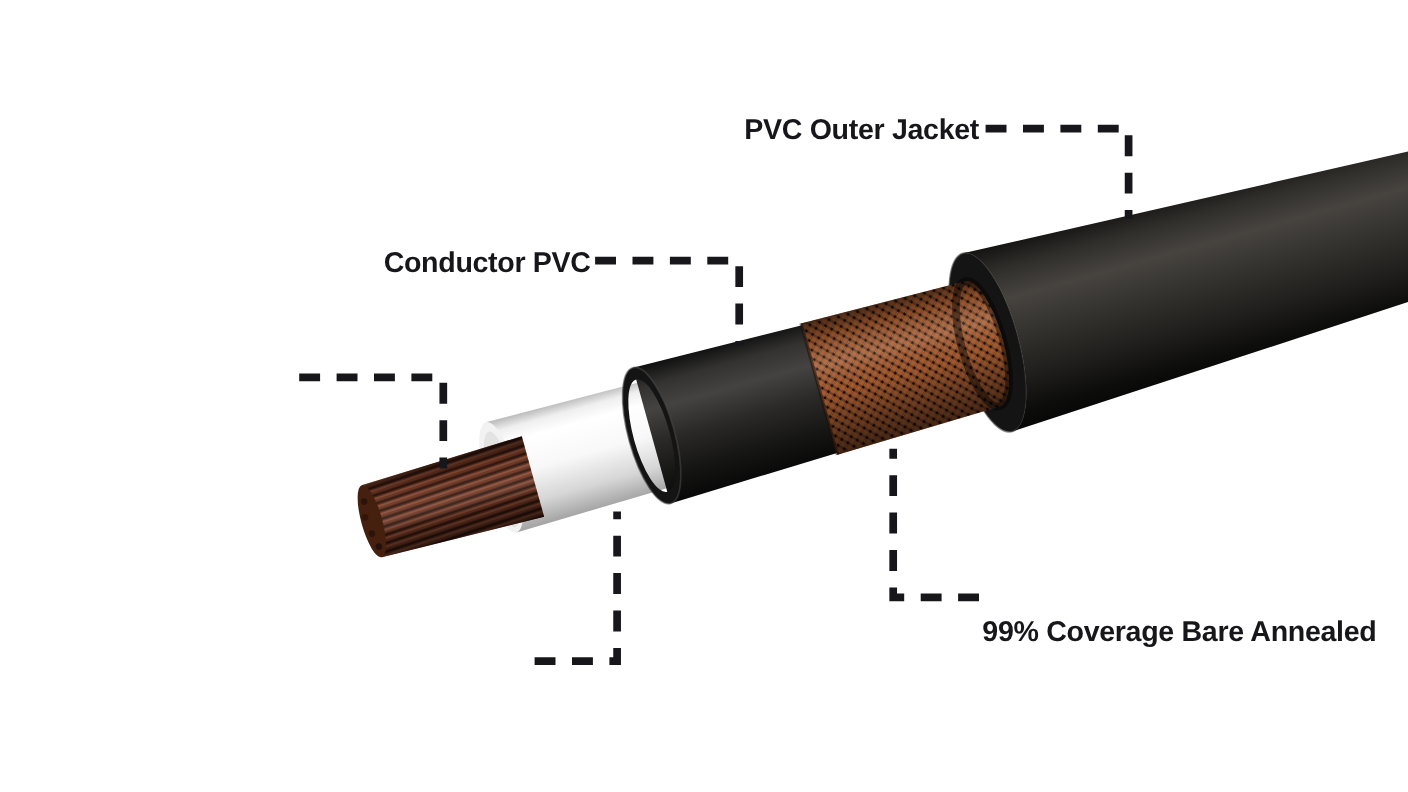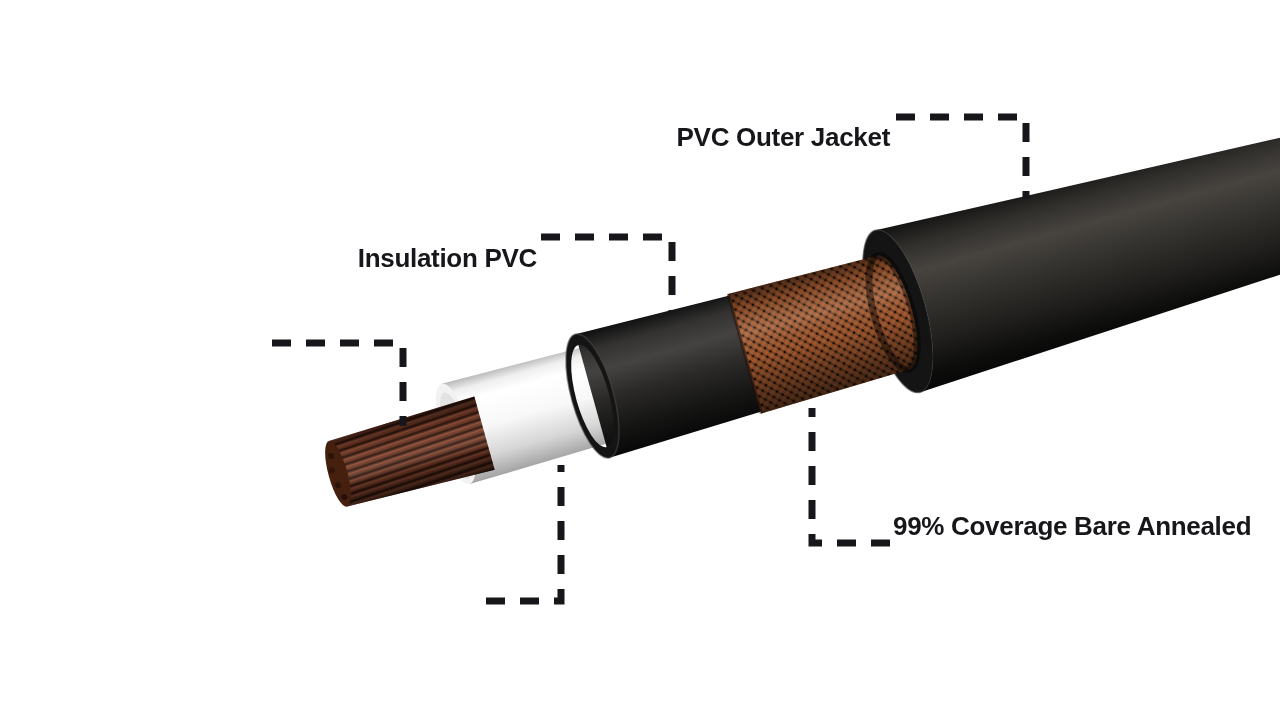--- a/index.html
+++ b/index.html
@@ -14,22 +14,22 @@
   .label {
     position: absolute;
     font-weight: 700;
     font-size: 26px;
     line-height: 32px;
     letter-spacing: -0.3px;
     color: var(--label-text, #17171b);
     white-space: nowrap;
   }
   .label .line { display: block; }
-  .align-right { text-align: right; margin-top: 20px; }
-  .align-left { text-align: center; }
+  .align-right { text-align: right; }
+  .align-left { text-align: center; margin-top: 48px; }
   .lh35 { line-height: 35px; }
 </style>
 </head>
 <body>
 
 <div class="stage">
 
   <svg class="cable" width="1280" height="720" viewBox="0 0 1280 720" aria-hidden="true">
     <defs>
       <linearGradient id="gradJacket" gradientUnits="userSpaceOnUse" x1="0" y1="-84" x2="0" y2="84">
@@ -138,21 +138,21 @@
       <path d="M896,117 H1026 V199"></path>
       <path d="M541,237 H672 V314"></path>
       <path d="M272,343 H403 V426"></path>
       <path d="M486,601 H561 V465"></path>
       <path d="M890,543 H812 V408"></path>
     </g>
   </svg>
 
   <div class="label align-right" style="right:390px; top:101px;">PVC Outer Jacket</div>
 
-  <div class="label align-right" style="right:743px; top:222px;">Insulation PVC</div>
+  <div class="label align-right" style="right:743px; top:222px;">Conductor PVC</div>
 
 
 
   <div class="label align-left" style="left:893px; top:510px;">
     <span class="line">99% Coverage Bare Annealed</span>
   </div>
 
 </div>
 
 </body></html>

